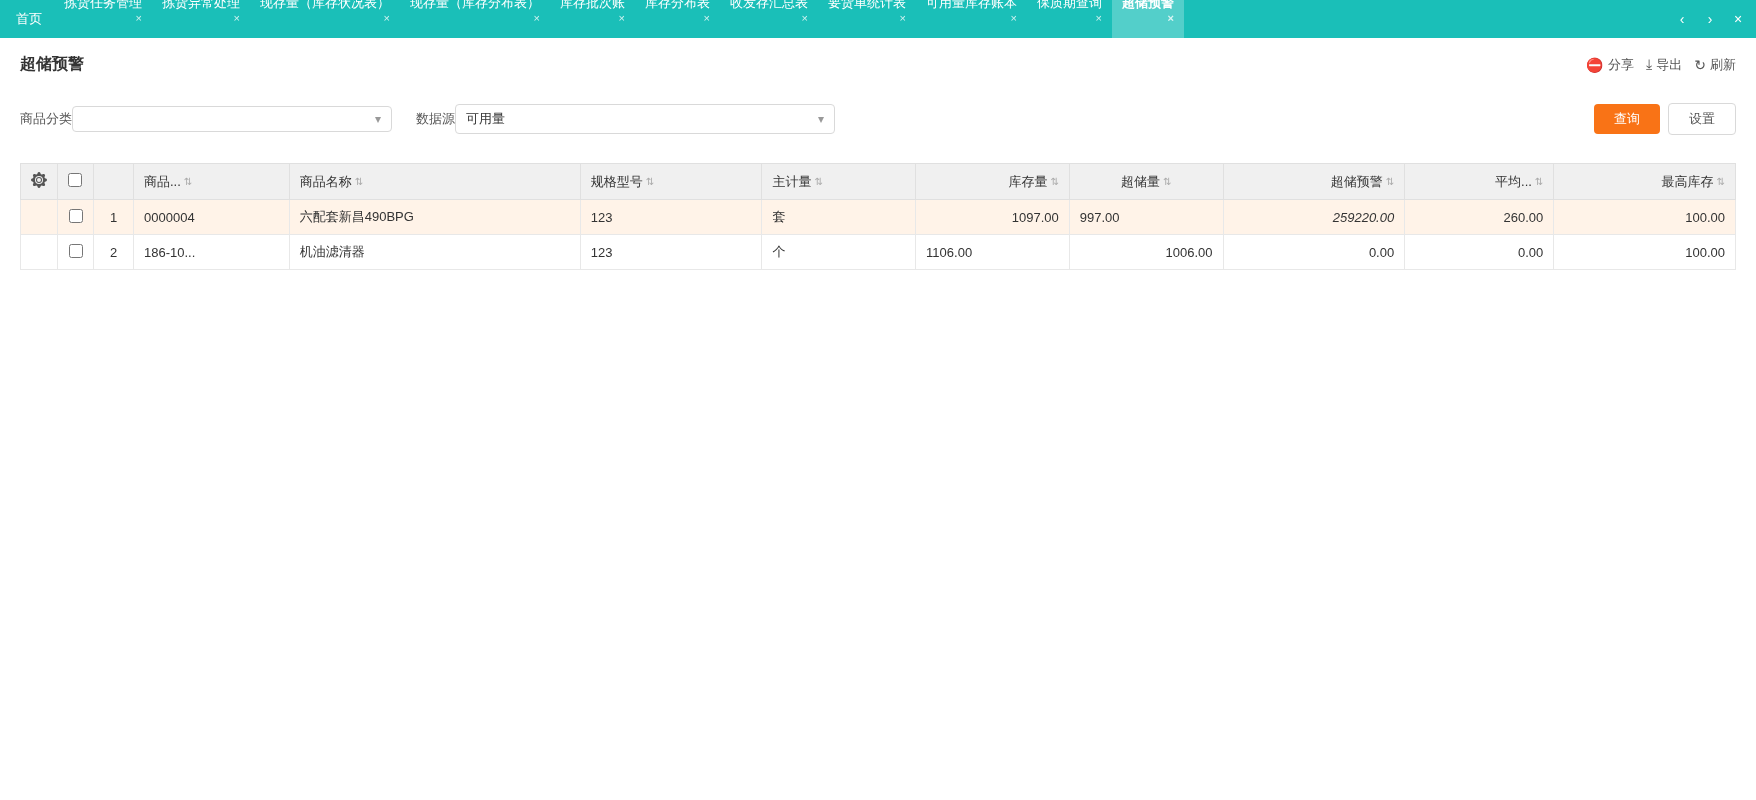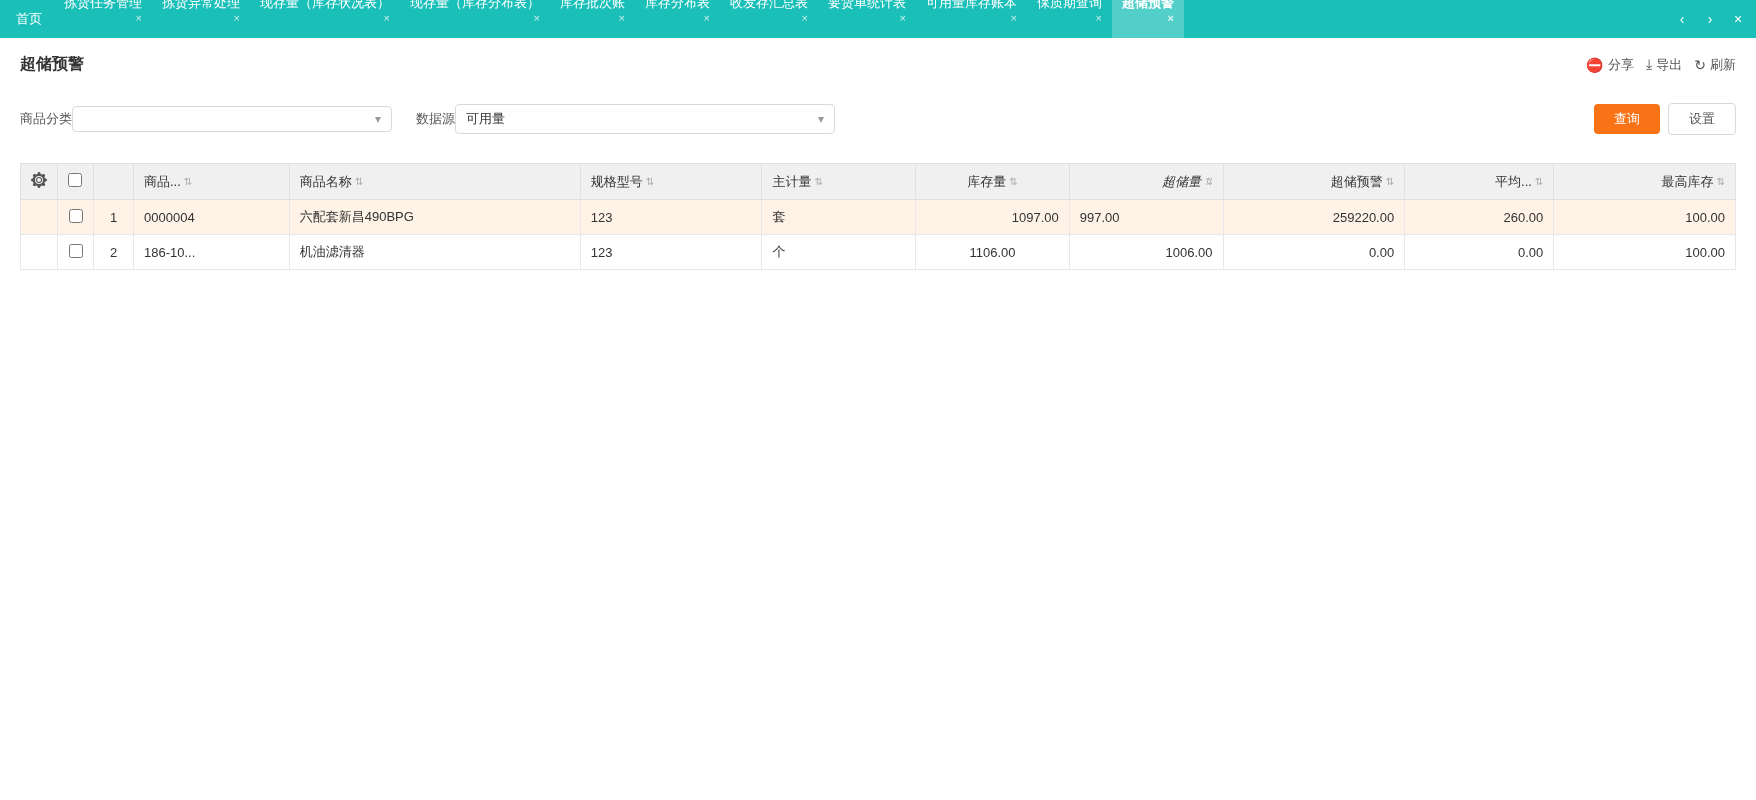--- a/index.html
+++ b/index.html
@@ -343,27 +343,27 @@
             <span>规格型号</span>
             <span class="sort-icon">⇅</span>
           </span>
         </th>
         <th>
           <span class="th-sort">
             <span>主计量</span>
             <span class="sort-icon">⇅</span>
           </span>
         </th>
-        <th style="text-align:center;text-decoration:underline;">
+        <th style="text-align:right;text-decoration:underline;">
           <span class="th-sort">
             <span>库存量</span>
             <span class="sort-icon">⇅</span>
           </span>
         </th>
-        <th style="text-align:right;font-style:italic;">
+        <th style="text-align:center;">
           <span class="th-sort">
             <span>超储量</span>
             <span class="sort-icon">⇅</span>
           </span>
         </th>
         <th style="text-align:right;">
           <span class="th-sort">
             <span>超储预警</span>
             <span class="sort-icon">⇅</span>
           </span>
@@ -388,35 +388,35 @@
       <td class="checkbox-cell">
         <input type="checkbox" style="">
       </td>
       <td class="row-num">1</td>
       <td>0000004</td>
       <td>六配套新昌490BPG</td>
       <td>123</td>
       <td>套</td>
       <td style="text-align:right;">1097.00</td>
       <td style="text-align:left;">997.00</td>
-      <td style="text-align:right;">259220.00</td>
+      <td style="text-align:right;font-style:italic;">259220.00</td>
       <td style="text-align:right;">260.00</td>
       <td style="text-align:right;">100.00</td>
     </tr>
         <tr class="row-normal">
       <td class="gear-th"></td>
       <td class="checkbox-cell">
         <input type="checkbox" style="">
       </td>
       <td class="row-num">2</td>
       <td>186-10...</td>
       <td>机油滤清器</td>
       <td>123</td>
       <td>个</td>
-      <td style="text-align:center;">1106.00</td>
+      <td style="text-align:left;">1106.00</td>
       <td style="text-align:right;">1006.00</td>
       <td style="text-align:right;">0.00</td>
       <td style="text-align:right;">0.00</td>
       <td style="text-align:right;">100.00</td>
     </tr>
       </tbody>
   </table>
 
 </div>
 

